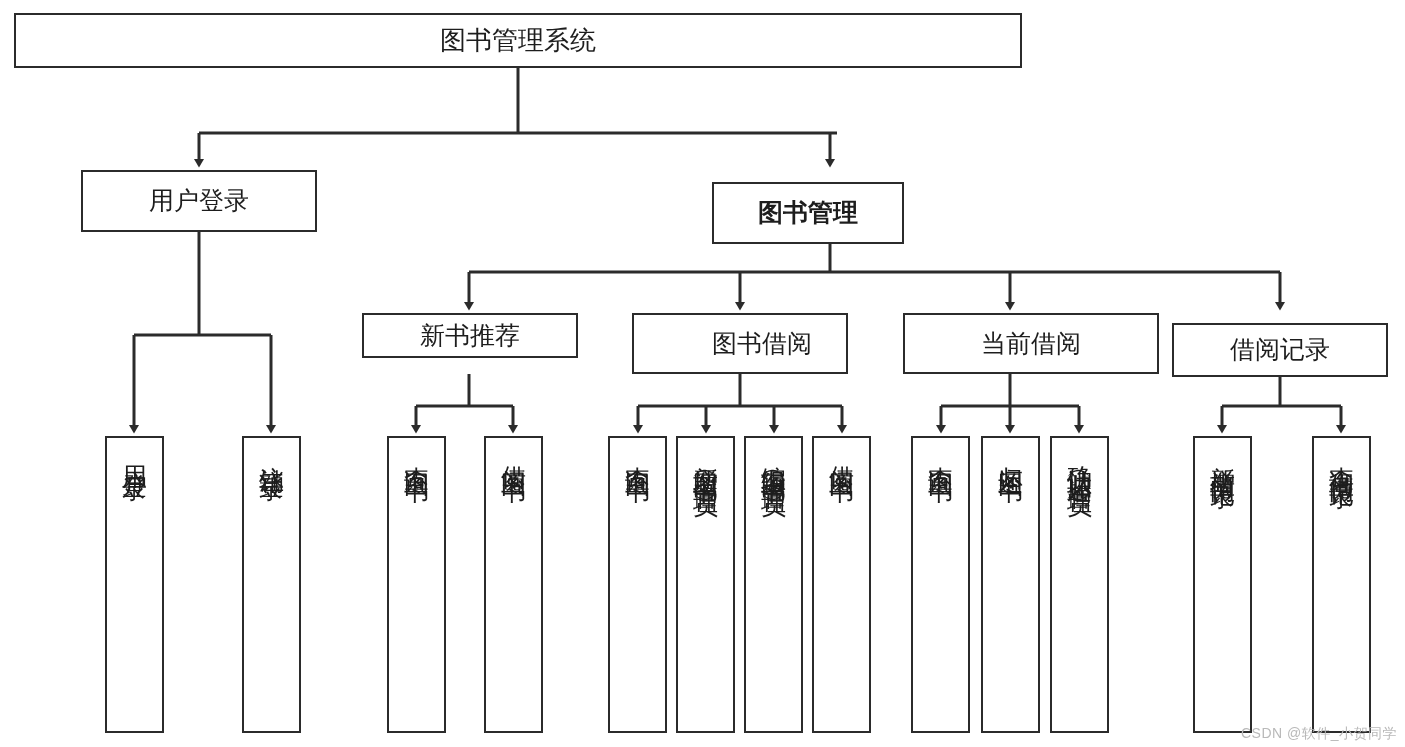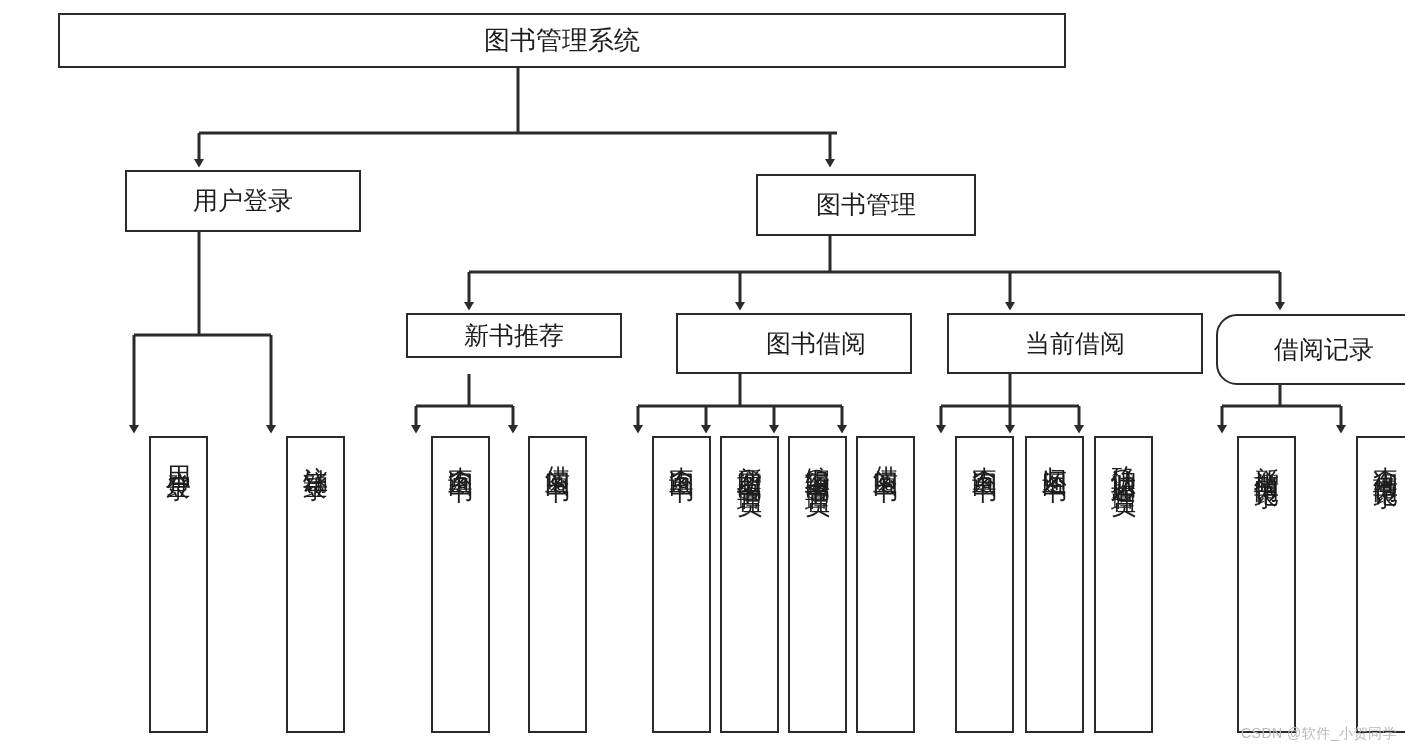--- a/index.html
+++ b/index.html
@@ -26,21 +26,20 @@
   .node{
     position:absolute;
     box-sizing:border-box;
     border:2px solid #2b2b2b;
     background:#ffffff;
     display:flex;
     align-items:center;
     justify-content:center;
     color:#1d1d1d;
     line-height:1.18;
-    margin-left:44px;
   }
   .node .lbl{
     display:block;
     text-align:center;
     white-space:pre-line;
   }
   
   .node.h{ font-size:25px; }
   .node.h.root{ font-size:26px; }
   
@@ -124,37 +123,37 @@
   </svg>
 
   <div class="node h root" style="left:14px; top:13px; width:1008px; height:55px;">
     <span class="lbl">图书管理系统</span>
   </div>
 
   <div class="node h" style="left:81px; top:170px; width:236px; height:62px;">
     <span class="lbl">用户登录</span>
   </div>
 
-  <div class="node h" style="left:712px; top:174px; width:220px; height:62px;">
+  <div class="node h" style="left:712px; top:182px; width:192px; height:62px;font-weight:bold;">
     <span class="lbl">图书管理</span>
   </div>
 
   <div class="node h" style="left:362px; top:313px; width:216px; height:45px;">
     <span class="lbl">新书推荐</span>
   </div>
 
-  <div class="node h" style="left:632px; top:313px; width:236px; height:61px;padding-left:44px;">
+  <div class="node h" style="left:632px; top:313px; width:216px; height:61px;padding-left:44px;">
     <span class="lbl">图书借阅</span>
   </div>
 
   <div class="node h" style="left:903px; top:313px; width:256px; height:61px;">
     <span class="lbl">当前借阅</span>
   </div>
 
-  <div class="node h" style="left:1172px; top:314px; width:216px; height:71px;border-radius:21px;">
+  <div class="node h" style="left:1172px; top:323px; width:216px; height:54px;">
     <span class="lbl">借阅记录</span>
   </div>
 
   <div class="node v" style="left:105px; top:436px; width:59px; height:297px;">
     <span class="lbl">用户登录</span>
   </div>
 
   <div class="node v" style="left:242px; top:436px; width:59px; height:297px;">
     <span class="lbl">注销登录</span>
   </div>

